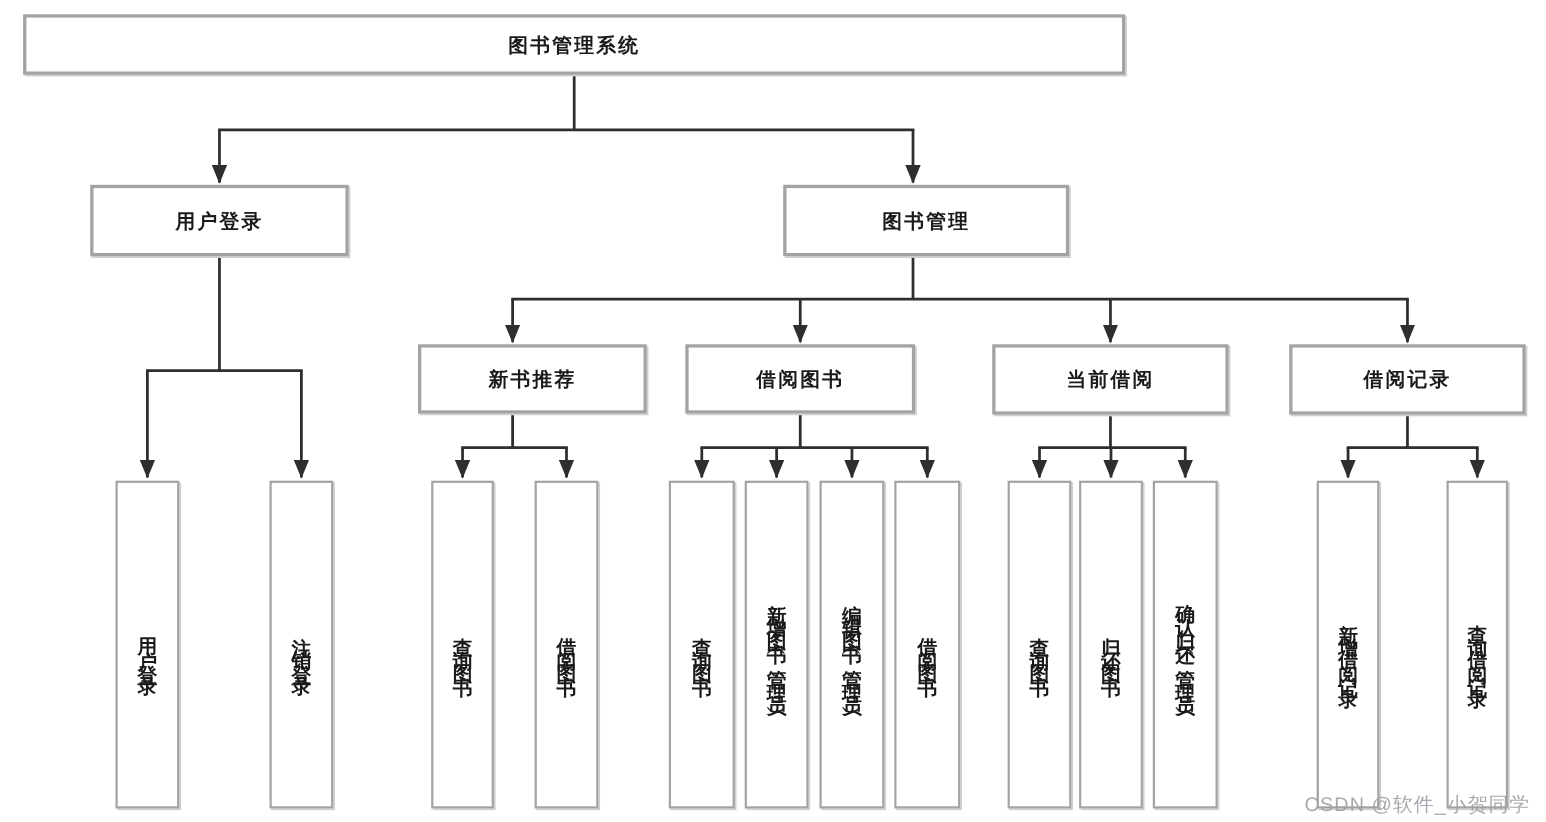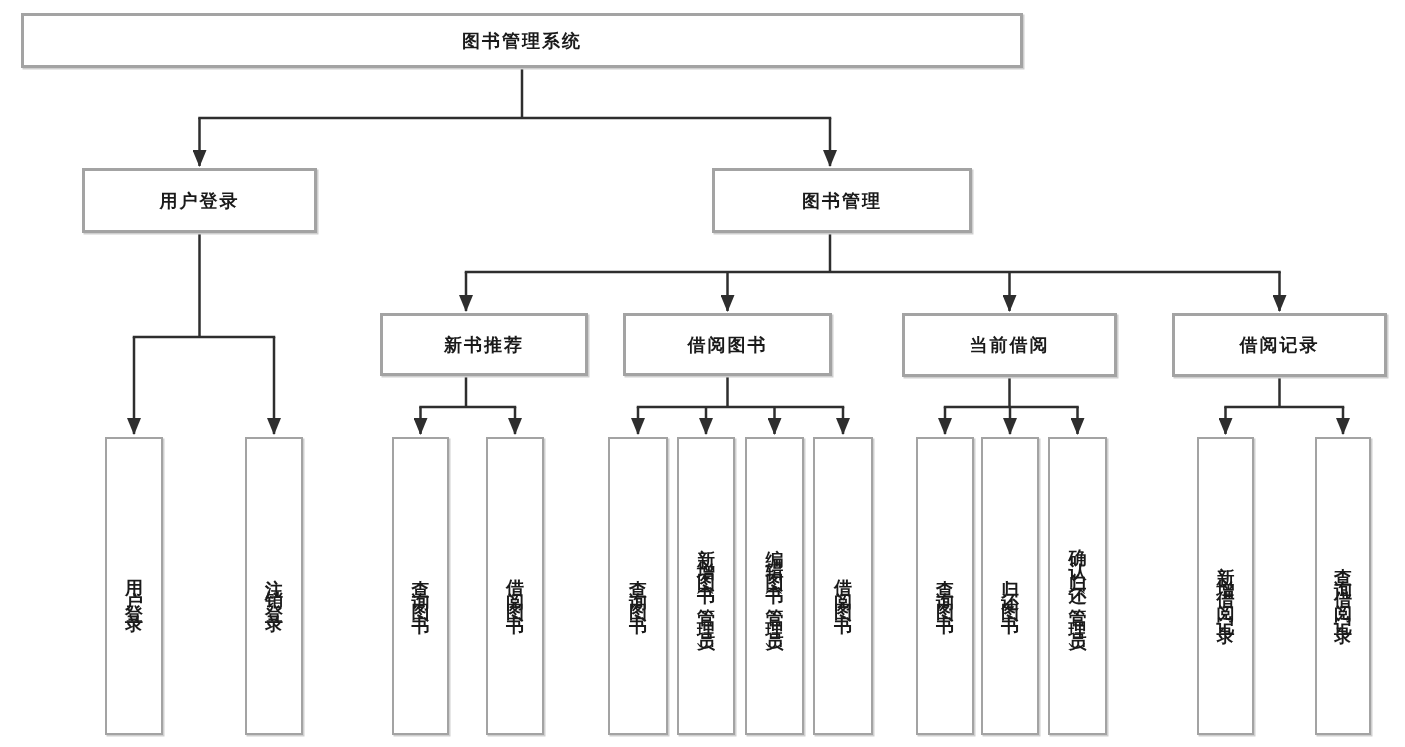--- a/index.html
+++ b/index.html
@@ -126,13 +126,14 @@
   <div class="box vbox" style="left:745px; top:437px; width:59px; height:298px;">编辑图书（管理员）</div>
   <div class="box vbox" style="left:813px; top:437px; width:60px; height:298px;">借阅图书</div>
 
   <div class="box vbox" style="left:916px; top:437px; width:58px; height:298px;">查询图书</div>
   <div class="box vbox" style="left:981px; top:437px; width:58px; height:298px;">归还图书</div>
   <div class="box vbox" style="left:1048px; top:437px; width:59px; height:298px;">确认归还（管理员）</div>
 
   <div class="box vbox" style="left:1197px; top:437px; width:57px; height:298px;">新增借阅记录</div>
   <div class="box vbox" style="left:1315px; top:437px; width:56px; height:298px;">查询借阅记录</div>
 
+  <div class="watermark">CSDN @软件_小贺同学</div>
 </div>
 
 </body></html>

